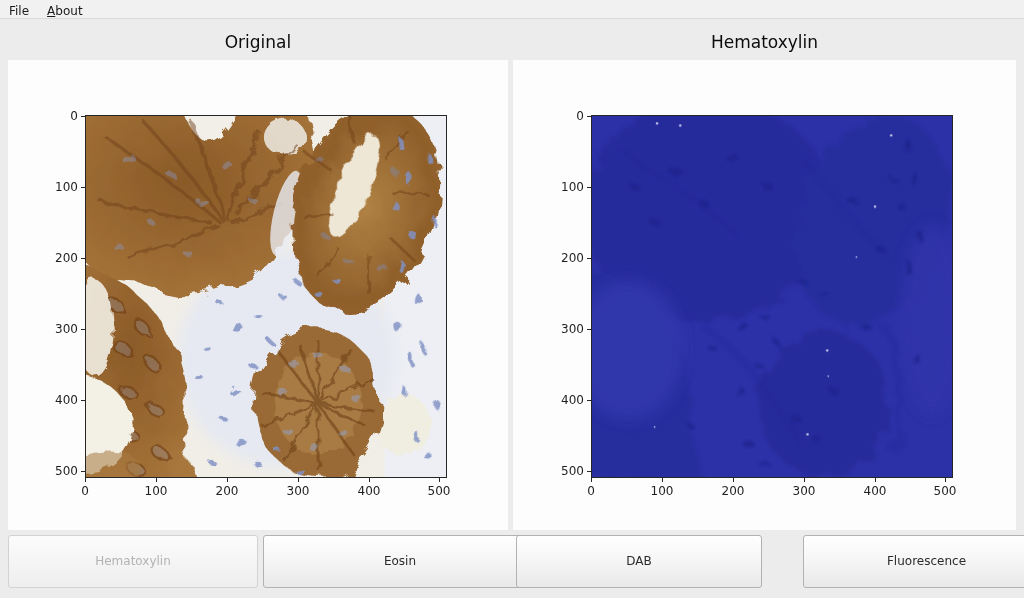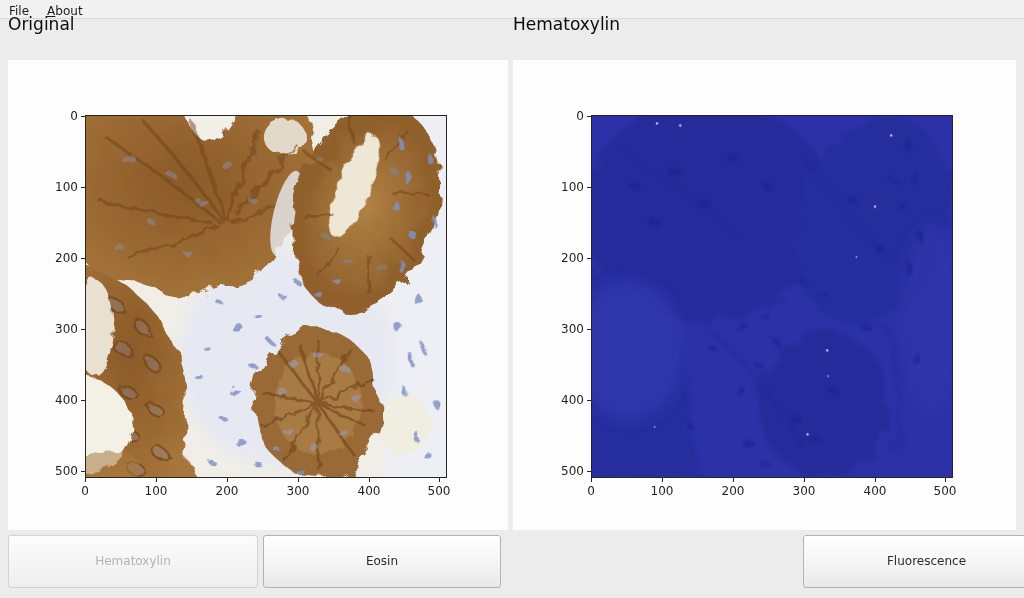--- a/index.html
+++ b/index.html
@@ -5,21 +5,21 @@
   html,body{margin:0;padding:0;}
   body{width:1024px;height:598px;background:#ececec;font-family:"DejaVu Sans","Liberation Sans",sans-serif;-webkit-font-smoothing:antialiased;}
   .app{position:relative;width:1024px;height:598px;background:#ececec;overflow:hidden;}
 
   
   .menubar{position:absolute;left:0;top:0;width:1024px;height:19px;background:#f1f1f1;border-bottom:1px solid #d9d9d9;box-sizing:border-box;}
   .menu-item{display:inline-block;padding:2px 9px 0 9px;font-size:12px;color:#1a1a1a;line-height:16px;cursor:default;}
   .menu-item .accel{text-decoration:underline;}
 
   
-  .panel-title{position:absolute;top:12px;height:24px;line-height:24px;font-size:17px;color:#0c0c0c;}
+  .panel-title{position:absolute;top:30px;height:24px;line-height:24px;text-align:center;font-size:17px;color:#0c0c0c;}
   .panel-title.left{left:8px;width:500px;}
   .panel-title.right{left:513px;width:503px;}
 
   
   .panel{position:absolute;top:60px;height:470px;background:#fdfdfd;}
   .panel.left{left:8px;width:500px;}
   .panel.right{left:513px;width:503px;}
 
   
   .plot{position:absolute;width:362px;height:363px;}
@@ -320,16 +320,17 @@
       <span class="ytick" style="top:1px">0</span>
       <span class="ytick" style="top:72px">100</span>
       <span class="ytick" style="top:143px">200</span>
       <span class="ytick" style="top:214px">300</span>
       <span class="ytick" style="top:285px">400</span>
       <span class="ytick" style="top:356px">500</span>
     </div>
   </div>
 
   <div class="btn disabled" style="left:8px;width:250px;">Hematoxylin</div>
-  <div class="btn" style="left:263px;width:238px;">Eosin</div>
+  <div class="btn" style="left:263px;width:274px;">Eosin</div>
+  <div class="btn" style="left:516px;width:246px;">DAB</div>
   <div class="btn" style="left:767px;width:247px;margin-left:36px;">Fluorescence</div>
 
 </div>
 
 </body></html>

